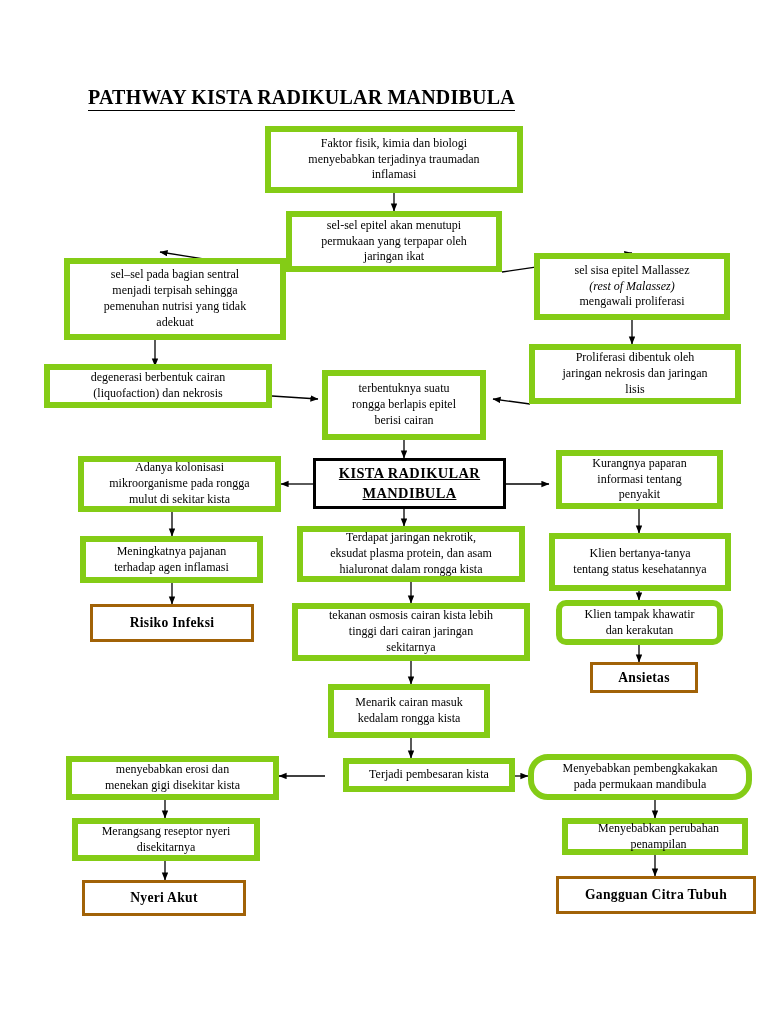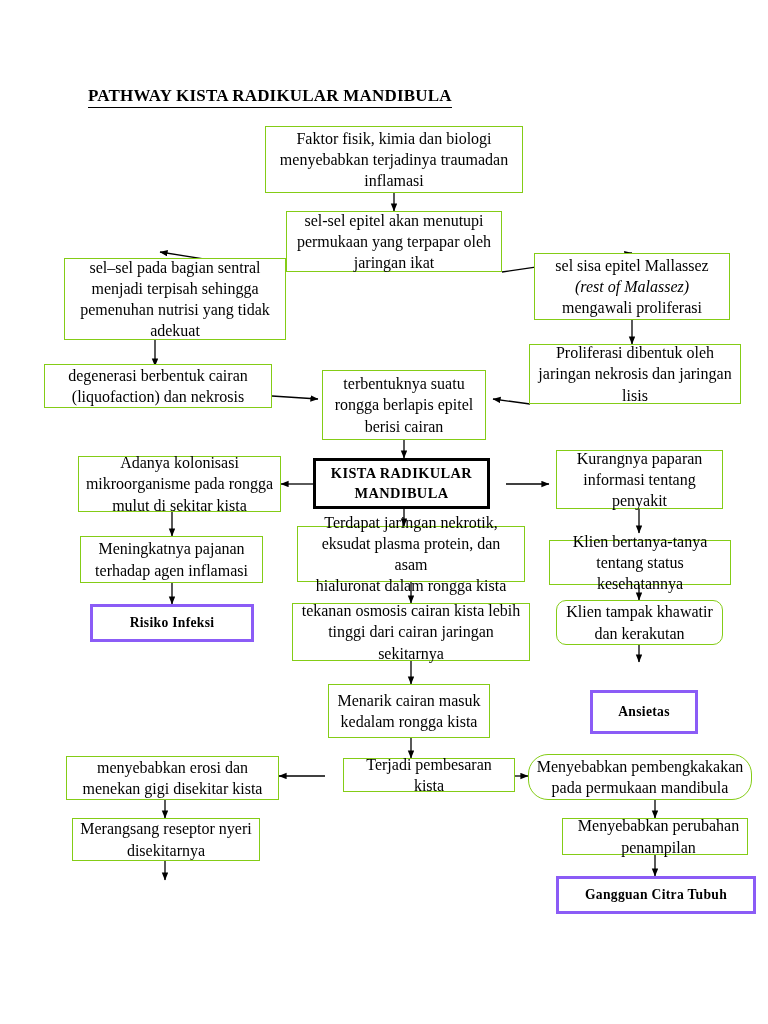--- a/index.html
+++ b/index.html
@@ -23,42 +23,42 @@
     left: 0;
     top: 0;
     width: 768px;
     height: 1024px;
     pointer-events: none;
   }
   .title {
     position: absolute;
     left: 88px;
     top: 86px;
-    font-size: 17px;
+    font-size: 20px;
     font-weight: bold;
     letter-spacing: 0.2px;
     border-bottom: 1.6px solid #000;
     padding-bottom: 1px;
     white-space: nowrap;
   }
   .node {
     position: absolute;
     box-sizing: border-box;
-    border: 1px solid #84cc16;
+    border: 6px solid #84cc16;
     background: #ffffff;
     display: flex;
     align-items: center;
     justify-content: center;
     text-align: center;
-    font-size: 16px;
+    font-size: 12px;
     line-height: 1.32;
     padding: 3px 6px;
   }
   .node.thick {
-    border: 3px solid #8b5cf6;
+    border: 3px solid #a16207;
     font-weight: bold;
     font-size: 13.6px;
     letter-spacing: 0.3px;
   }
   .node.central {
     border: 3px solid #000;
     font-weight: bold;
     font-size: 14.4px;
     letter-spacing: 0.4px;
   }
@@ -181,21 +181,21 @@
   </div>
 
   <div class="node" style="left:322px; top:370px; width:164px; height:70px;">
     <span class="txt">
       <span>terbentuknya suatu</span><br>
       <span>rongga berlapis epitel</span><br>
       <span>berisi cairan</span>
     </span>
   </div>
 
-  <div class="node central" style="left:313px; top:458px; width:177px; height:51px;">
+  <div class="node central" style="left:313px; top:458px; width:193px; height:51px;text-decoration:underline;">
     <span class="txt">
       <span>KISTA RADIKULAR</span><br>
       <span>MANDIBULA</span>
     </span>
   </div>
 
   <div class="node" style="left:78px; top:456px; width:203px; height:56px;">
     <span class="txt">
       <span>Adanya kolonisasi</span><br>
       <span>mikroorganisme pada rongga</span><br>
@@ -215,35 +215,35 @@
   </div>
 
   <div class="node" style="left:556px; top:450px; width:167px; height:59px;">
     <span class="txt">
       <span>Kurangnya paparan</span><br>
       <span>informasi tentang</span><br>
       <span>penyakit</span>
     </span>
   </div>
 
-  <div class="node" style="left:549px; top:533px; width:182px; height:45px;margin-top:7px;">
+  <div class="node" style="left:549px; top:533px; width:182px; height:58px;">
     <span class="txt">
       <span>Klien bertanya-tanya</span><br>
       <span>tentang status kesehatannya</span>
     </span>
   </div>
 
   <div class="node" style="left:556px; top:600px; width:167px; height:45px;border-radius:10px;">
     <span class="txt">
       <span>Klien tampak khawatir</span><br>
       <span>dan kerakutan</span>
     </span>
   </div>
 
-  <div class="node thick" style="left:590px; top:662px; width:108px; height:44px;margin-top:28px;">
+  <div class="node thick" style="left:590px; top:662px; width:108px; height:31px;">
     <span class="txt">Ansietas</span>
   </div>
 
   <div class="node" style="left:297px; top:526px; width:228px; height:56px;">
     <span class="txt">
       <span>Terdapat jaringan nekrotik,</span><br>
       <span>eksudat plasma protein, dan asam</span><br>
       <span>hialuronat dalam rongga kista</span>
     </span>
   </div>
@@ -274,20 +274,23 @@
     </span>
   </div>
 
   <div class="node" style="left:72px; top:818px; width:188px; height:43px;">
     <span class="txt">
       <span>Merangsang reseptor nyeri</span><br>
       <span>disekitarnya</span>
     </span>
   </div>
 
+  <div class="node thick" style="left:82px; top:880px; width:164px; height:36px;">
+    <span class="txt">Nyeri Akut</span>
+  </div>
 
   <div class="node" style="left:528px; top:754px; width:224px; height:46px;border-radius:20px;">
     <span class="txt">
       <span>Menyebabkan pembengkakakan</span><br>
       <span>pada permukaan mandibula</span>
     </span>
   </div>
 
   <div class="node" style="left:562px; top:818px; width:186px; height:37px;padding-left:13px;">
     <span class="txt">

